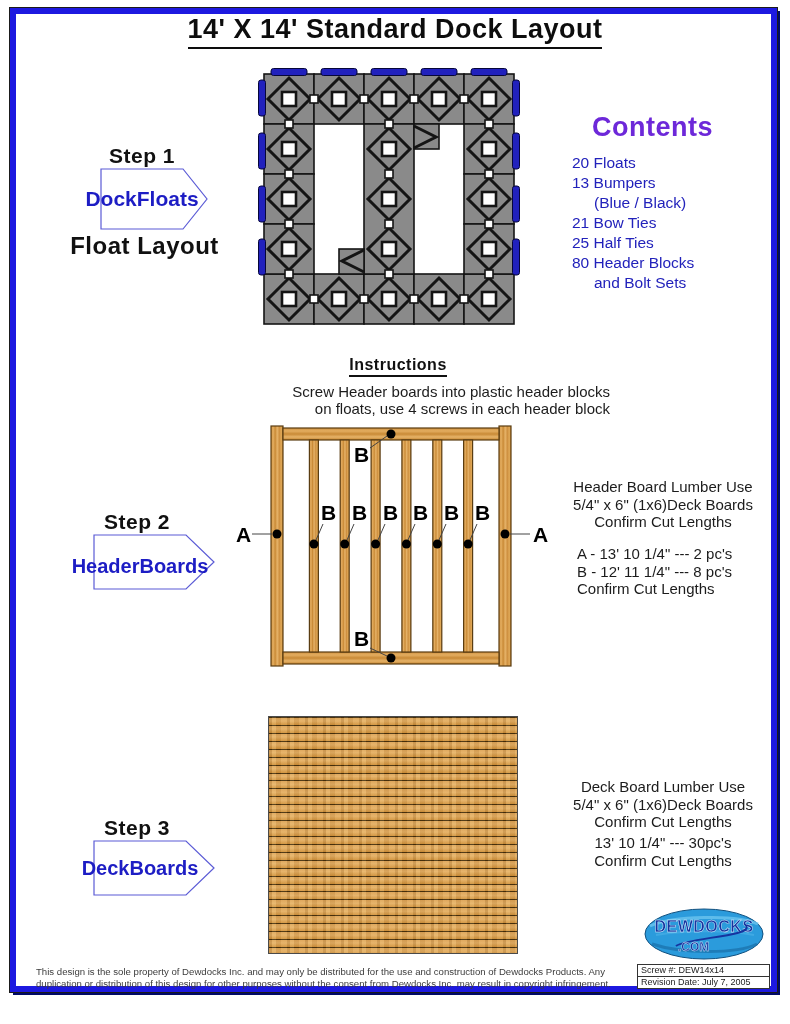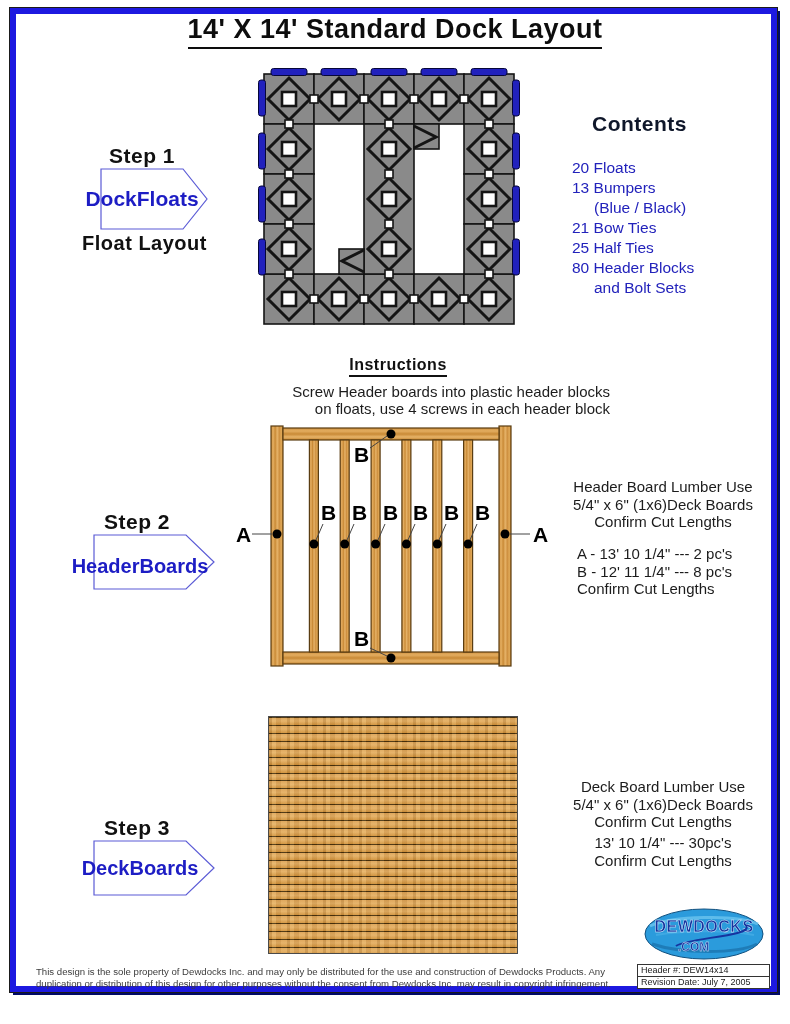--- a/index.html
+++ b/index.html
@@ -11,27 +11,27 @@
            box-shadow:3px 3px 0 #000a66; background:#fff; }
 
   .abs { position:absolute; }
 
   #title { left:0; right:0; top:14px; text-align:center; }
   #title span { display:inline-block; font-size:27px; font-weight:bold; color:#0d0d0d;
                 letter-spacing:0.5px; border-bottom:2.5px solid #0d0d0d; padding-bottom:2px; }
 
   
   #contents { left:572px; top:112px; width:205px; }
-  #contents .hd { font-size:21px; font-weight:bold; color:#0f172a; margin-left:20px; margin-bottom:22px; letter-spacing:0.5px;}
+  #contents .hd { font-size:27px; font-weight:bold; color:#6d28d9; margin-left:20px; margin-bottom:10px; letter-spacing:0.5px;}
   #contents .it { font-size:15.5px; line-height:20px; color:#2222bb; }
   #contents .ind { margin-left:22px; }
 
   
   .step-label { font-size:21px; font-weight:bold; color:#111; text-align:center; letter-spacing:0.5px; }
-  .caption   { font-size:20px; font-weight:bold; color:#111; text-align:center; letter-spacing:0.5px; }
+  .caption   { font-size:24px; font-weight:bold; color:#111; text-align:center; letter-spacing:0.5px; }
 
   .tag { position:absolute; }
   .tag svg { position:absolute; left:0; top:0; }
   .tag .txt { position:absolute; left:0; top:0; bottom:0; display:flex; flex-direction:row;
               justify-content:center; align-items:center; font-weight:bold; color:#1d1dc4; }
 
   
   #instructions-hd { left:238px; top:356px; width:320px; text-align:center; }
   #instructions-hd span { display:inline-block; font-size:16px; font-weight:bold; color:#111;
                           border-bottom:2px solid #111; padding-bottom:1px; letter-spacing:0.5px;}
@@ -340,18 +340,18 @@
     <ellipse cx="62" cy="28" rx="59" ry="25" fill="#2b9bdc" stroke="#11507e" stroke-width="1"></ellipse>
     <path d="M8,20 C30,10 95,8 116,18" stroke="#6cc4ef" stroke-width="3" fill="none" opacity="0.8"></path>
     <path d="M10,38 C40,48 95,48 115,38" stroke="#1a6fa8" stroke-width="3" fill="none" opacity="0.7"></path>
     <path d="M14,29 C45,24 85,24 112,29" stroke="#4db3e8" stroke-width="2" fill="none" opacity="0.6"></path>
     <text x="62" y="26" text-anchor="middle" font-size="16" font-weight="bold" fill="#16349f" stroke="#dff2ff" stroke-width="0.45" letter-spacing="0.5">DEWDOCKS</text>
     <path d="M104,20 C 112,30 44,32 34,40" stroke="#16349f" stroke-width="2" fill="none"></path>
     <text x="36" y="45" font-size="12" font-weight="bold" fill="#16349f" stroke="#dff2ff" stroke-width="0.35">.COM</text>
   </svg>
 
   <div id="design-box" class="abs">
-    <div class="row">Header #: DEW14x14</div>
+    <div class="row">Screw #: DEW14x14</div>
     <div class="row">Revision Date: July 7, 2005</div>
   </div>
 
   <div id="footer" class="abs">This design is the sole property of Dewdocks Inc. and may only be distributed for the use and construction of Dewdocks Products. Any duplication or distribution of this design for other purposes without the consent from Dewdocks Inc. may result in copyright infringement.</div>
 </div>
 
 </body></html>

